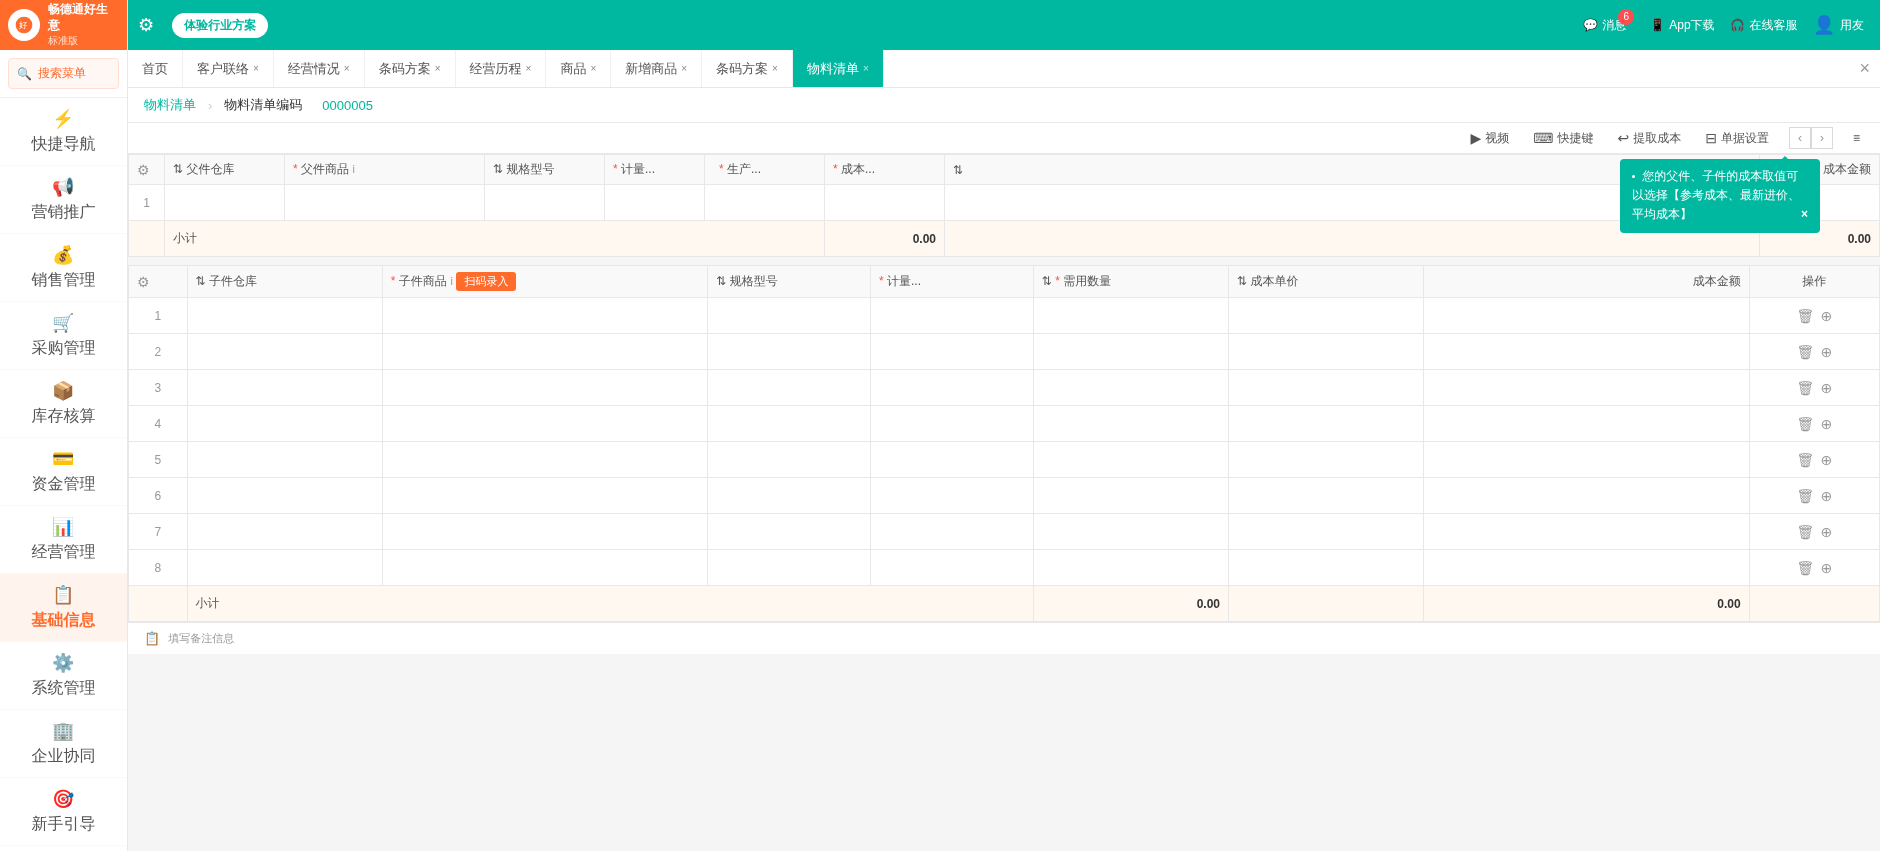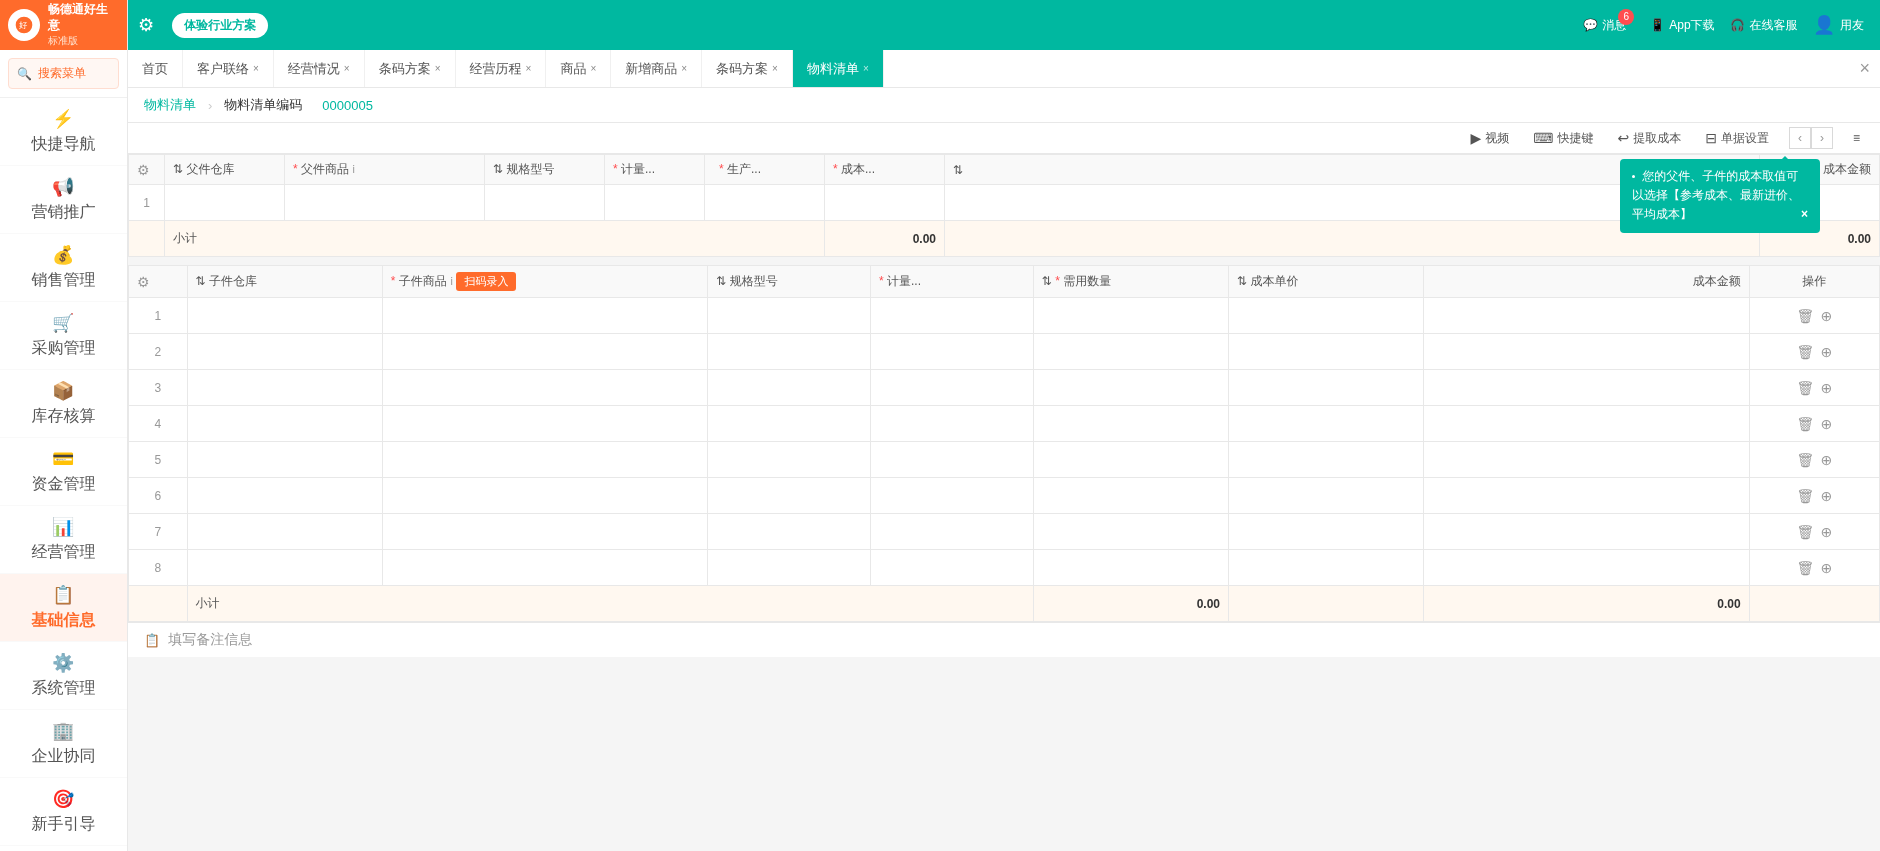--- a/index.html
+++ b/index.html
@@ -507,17 +507,17 @@
   <td></td>
   <td class="subtotal-value">0.00</td>
   <td></td>
 </tr>
             </tbody>
         </table>
       </div>
 
       <div class="bottom-bar">
         <span>📋</span>
-        <span style="color:#999;cursor:pointer;font-size:14px;">填写备注信息</span>
+        <span style="color:#999;cursor:pointer;font-size:11px;">填写备注信息</span>
       </div>
     </div>
   </div>
 </div>
 
 </body></html>

